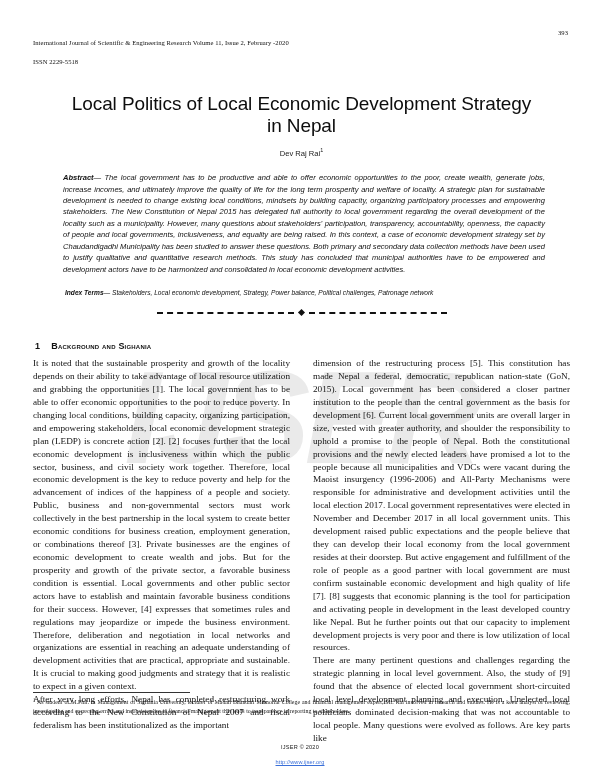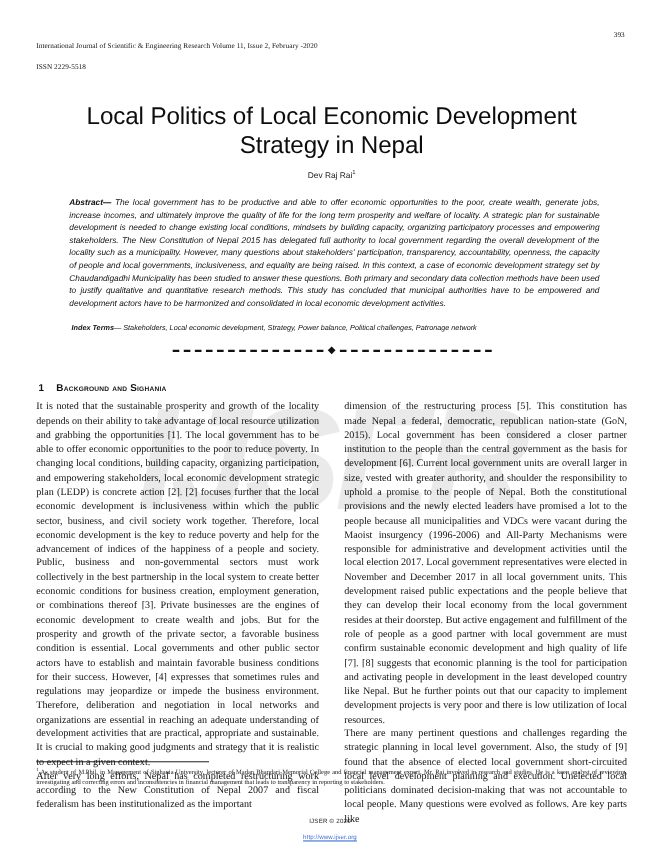--- a/index.html
+++ b/index.html
@@ -37,21 +37,21 @@
   .runhead-left { white-space: pre-line; }
   .runhead-page { font-size: 6.6px; padding-right: 2px; }
 
   
   .title {
     margin: 17px auto 0 auto;
     width: 470px;
     text-align: center;
     font-family: "Liberation Sans", sans-serif;
     font-weight: 400;
-    font-size: 22px;
+    font-size: 19px;
     line-height: 1.18;
     letter-spacing: -0.1px;
     color: #0d0d0d;
   }
   .author {
     margin-top: 9px;
     text-align: center;
     font-family: "Liberation Sans", sans-serif;
     font-size: 7.6px;
     color: #1a1a1a;

